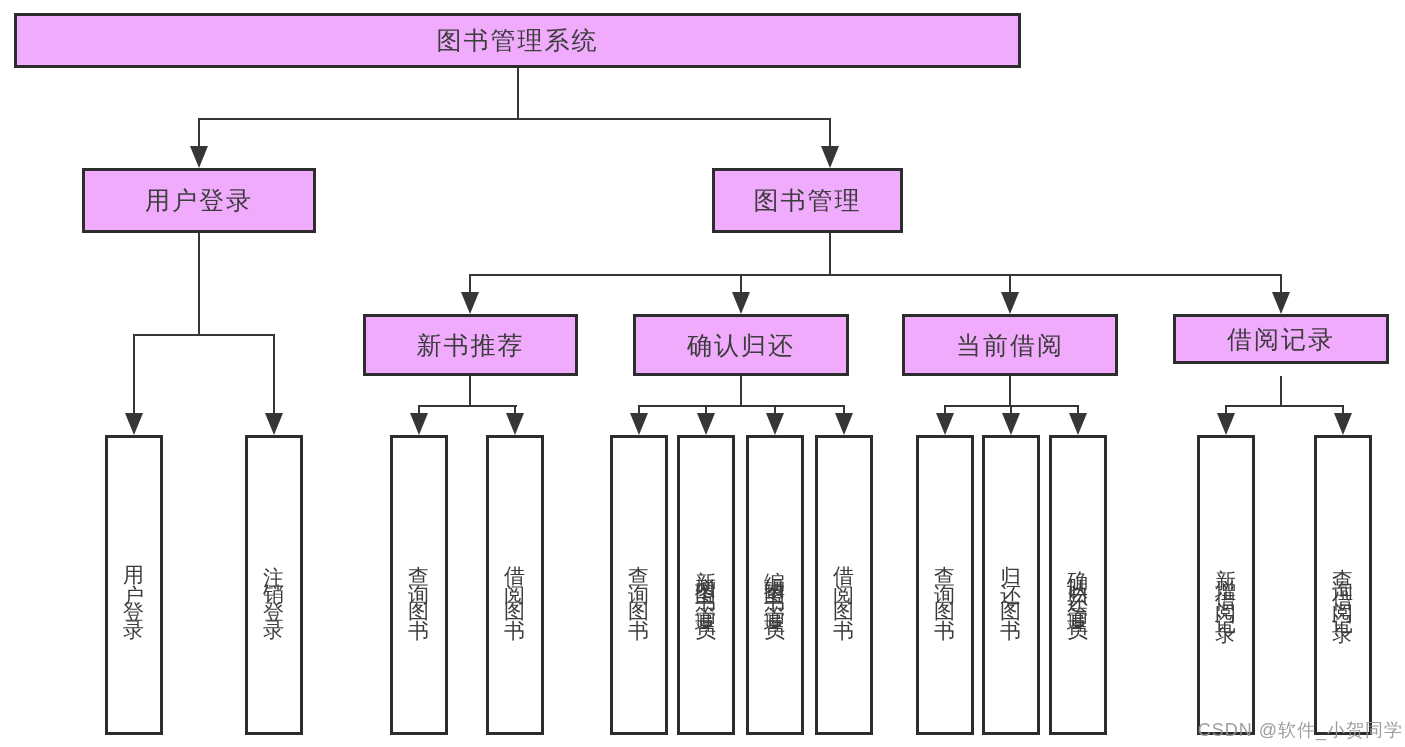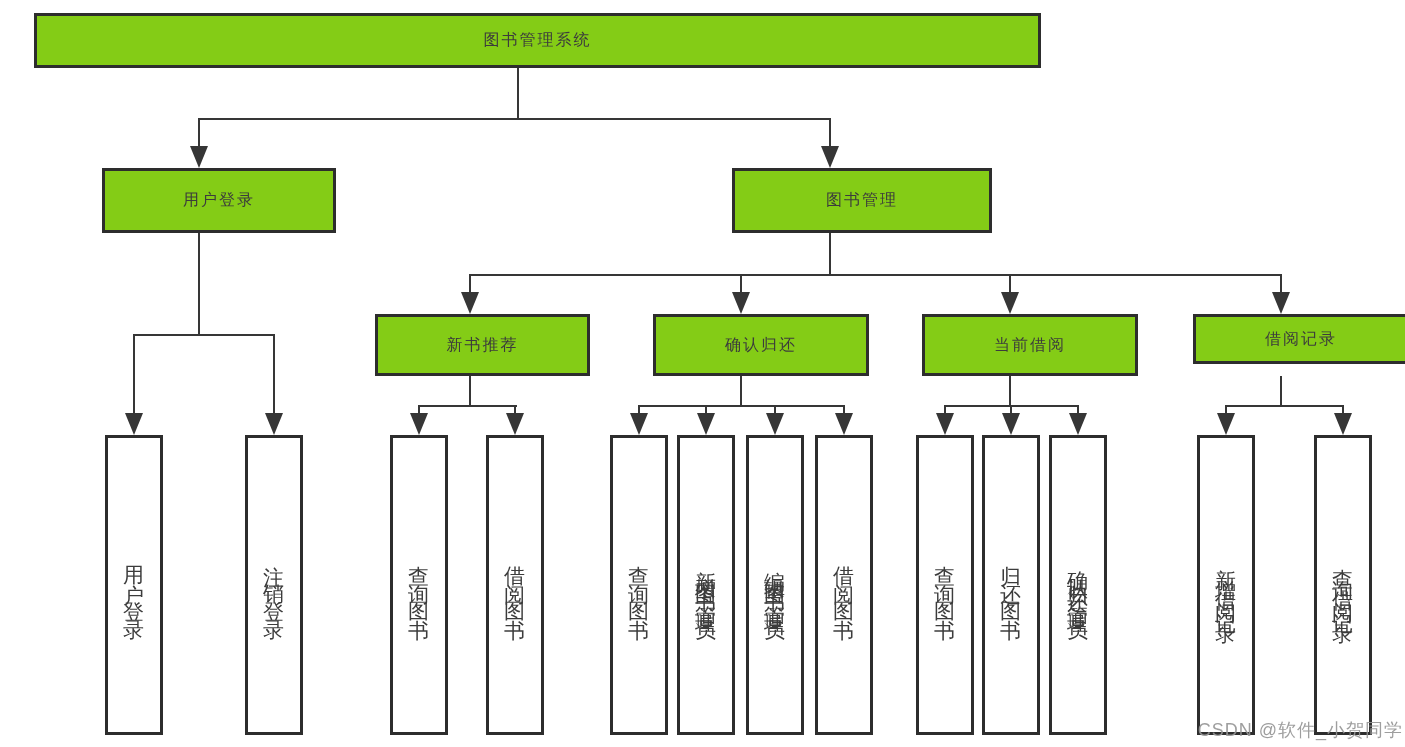--- a/index.html
+++ b/index.html
@@ -8,29 +8,28 @@
   .canvas {
     position: relative;
     width: 1405px;
     height: 747px;
     background: #ffffff;
     overflow: hidden;
   }
   .node {
     position: absolute;
     border: 3px solid #2d2d2d;
-    background: #84cc16;
+    background: #f0abfc;
     display: flex;
     align-items: center;
     justify-content: center;
-    font-size: 16px;
+    font-size: 25px;
     color: #3c3c3c;
     letter-spacing: 2px;
     white-space: nowrap;
-    margin-left: 20px;
   }
   .leaf {
     position: absolute;
     border: 3px solid #2d2d2d;
     background: #ffffff;
     width: 58px;
     top: 435px;
     height: 300px;
     display: flex;
     align-items: center;
@@ -68,23 +67,23 @@
 </style>
 </head>
 <body>
 
 <div class="canvas">
 
   <div class="node" style="left:14px; top:13px; width:1007px; height:55px;">图书管理系统</div>
 
   <div class="node" style="left:82px; top:168px; width:234px; height:65px;">用户登录</div>
 
-  <div class="node" style="left:712px; top:168px; width:260px; height:65px;">图书管理</div>
+  <div class="node" style="left:712px; top:168px; width:191px; height:65px;">图书管理</div>
 
-  <div class="node" style="left:355px; top:314px; width:215px; height:62px;">新书推荐</div>
+  <div class="node" style="left:363px; top:314px; width:215px; height:62px;">新书推荐</div>
 
   <div class="node" style="left:633px; top:314px; width:216px; height:62px;">确认归还</div>
 
   <div class="node" style="left:902px; top:314px; width:216px; height:62px;text-align:right;">当前借阅</div>
 
   <div class="node" style="left:1173px; top:314px; width:216px; height:50px;">借阅记录</div>
 
   <div class="leaf" style="left:105px;">
     <span class="sp-4">用户登录</span>
   </div>

